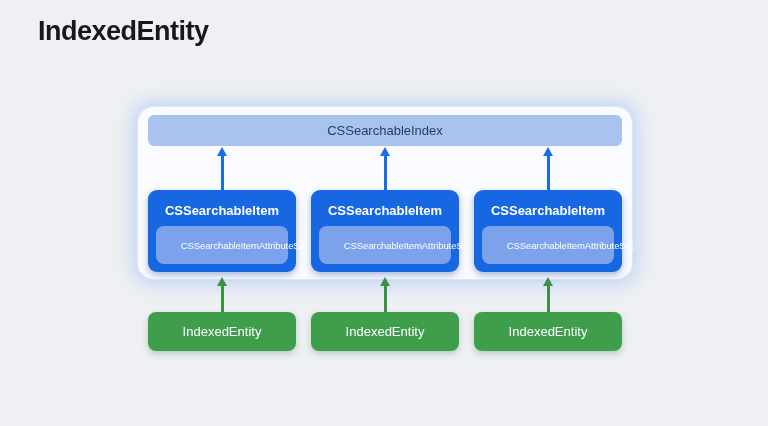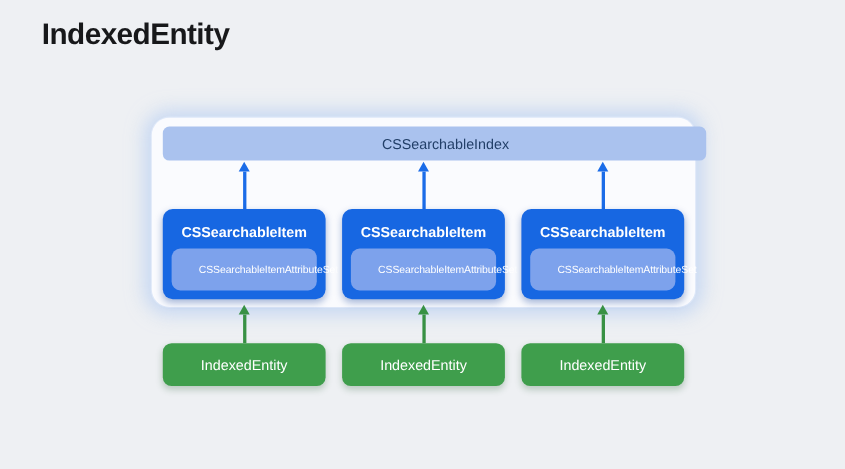--- a/index.html
+++ b/index.html
@@ -14,21 +14,21 @@
   .stage{position:relative;width:768px;height:426px;background:var(--background);overflow:hidden;}
 
   .page-title{position:absolute;left:38px;top:16px;margin:0;font-size:27px;font-weight:700;
     letter-spacing:-0.5px;color:var(--title-text);}
 
   .card{position:absolute;left:138px;top:107px;width:494px;height:172px;border-radius:16px;
     background:var(--card-bg);
     box-shadow:0 0 0 1px rgba(222,232,248,0.9), 0 0 16px 7px var(--card-glow);}
 
   .index-bar{position:absolute;left:10px;top:8px;width:474px;height:31px;border-radius:6px;
-    background:var(--index-bar-bg);display:flex;align-items:center;justify-content:center;padding-left:20px;}
+    background:var(--index-bar-bg);display:flex;align-items:center;justify-content:center;}
   .index-bar span{font-size:13px;font-weight:500;color:var(--index-bar-text);}
 
   .arrow-up{position:absolute;width:12px;display:flex;flex-direction:column;align-items:center;}
   .arrow-up .head{width:0;height:0;border-left:5.5px solid transparent;border-right:5.5px solid transparent;}
   .arrow-up .stem{width:3px;flex:1;}
   .arrow-blue{top:40px;height:43px;}
   .arrow-blue .head{border-bottom:9px solid var(--arrow-blue);}
   .arrow-blue .stem{background:var(--arrow-blue);}
   .a1{left:78px;} .a2{left:241px;} .a3{left:404px;}
 

